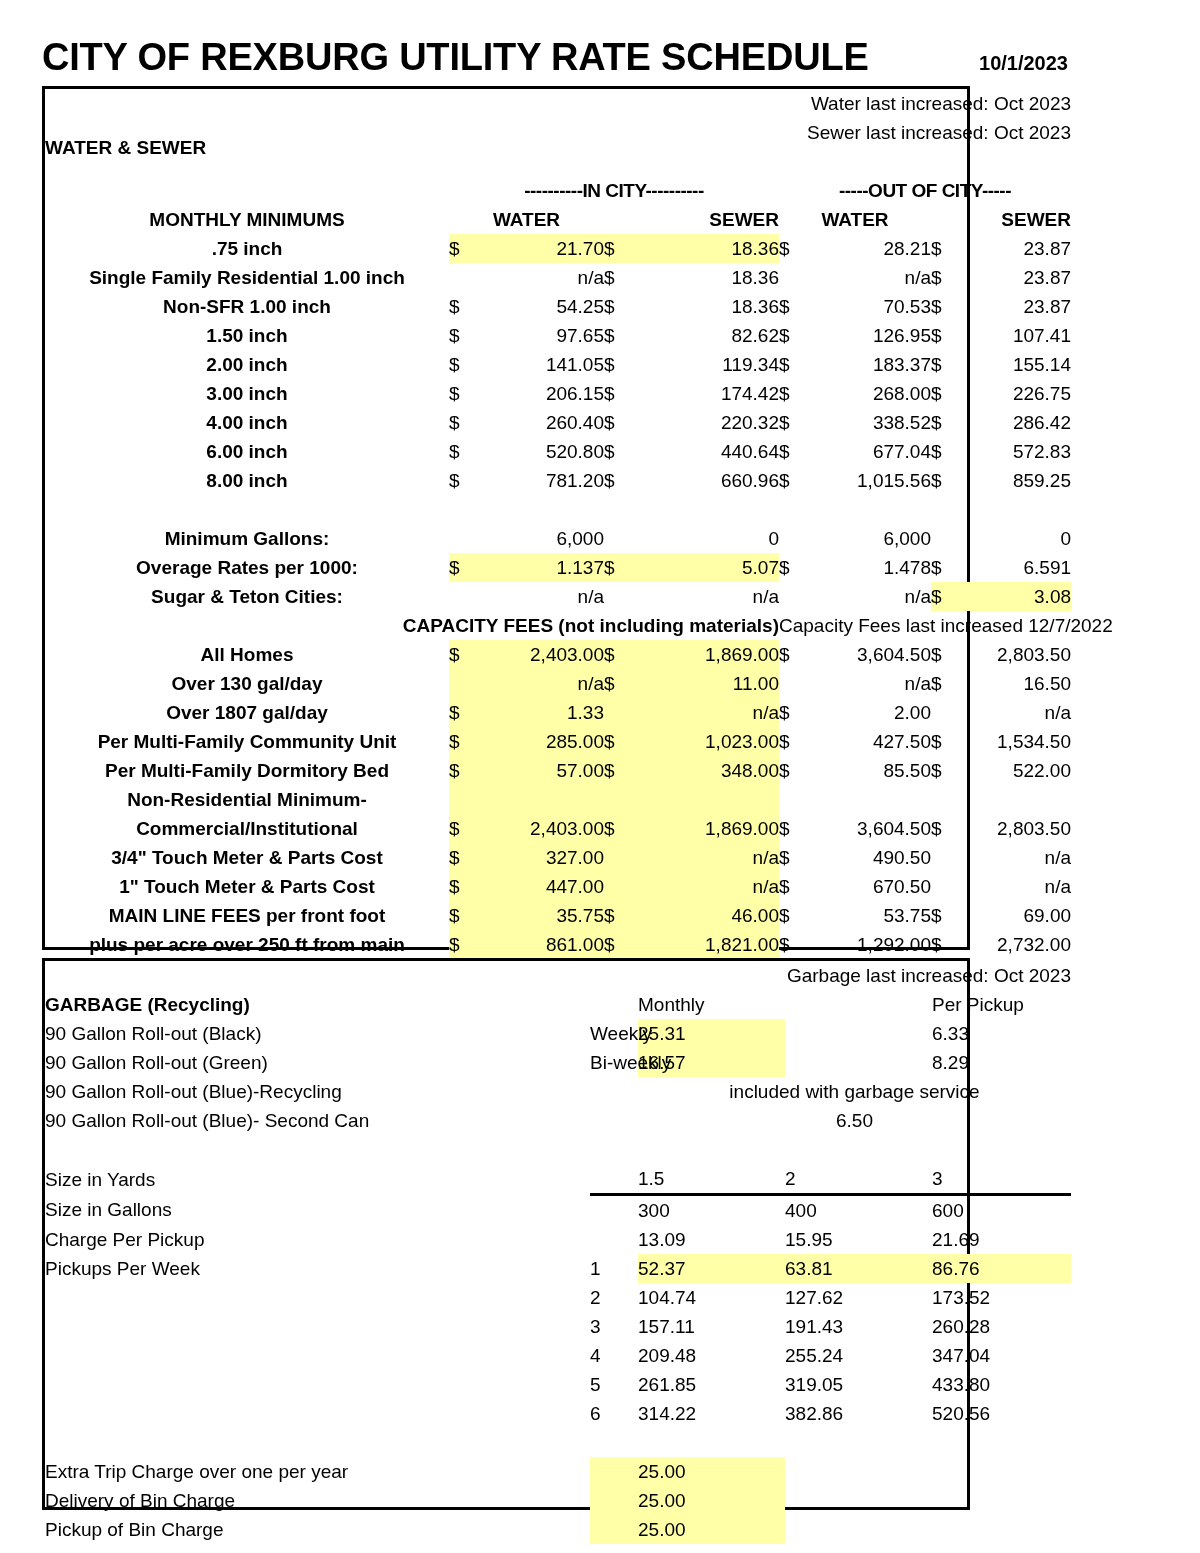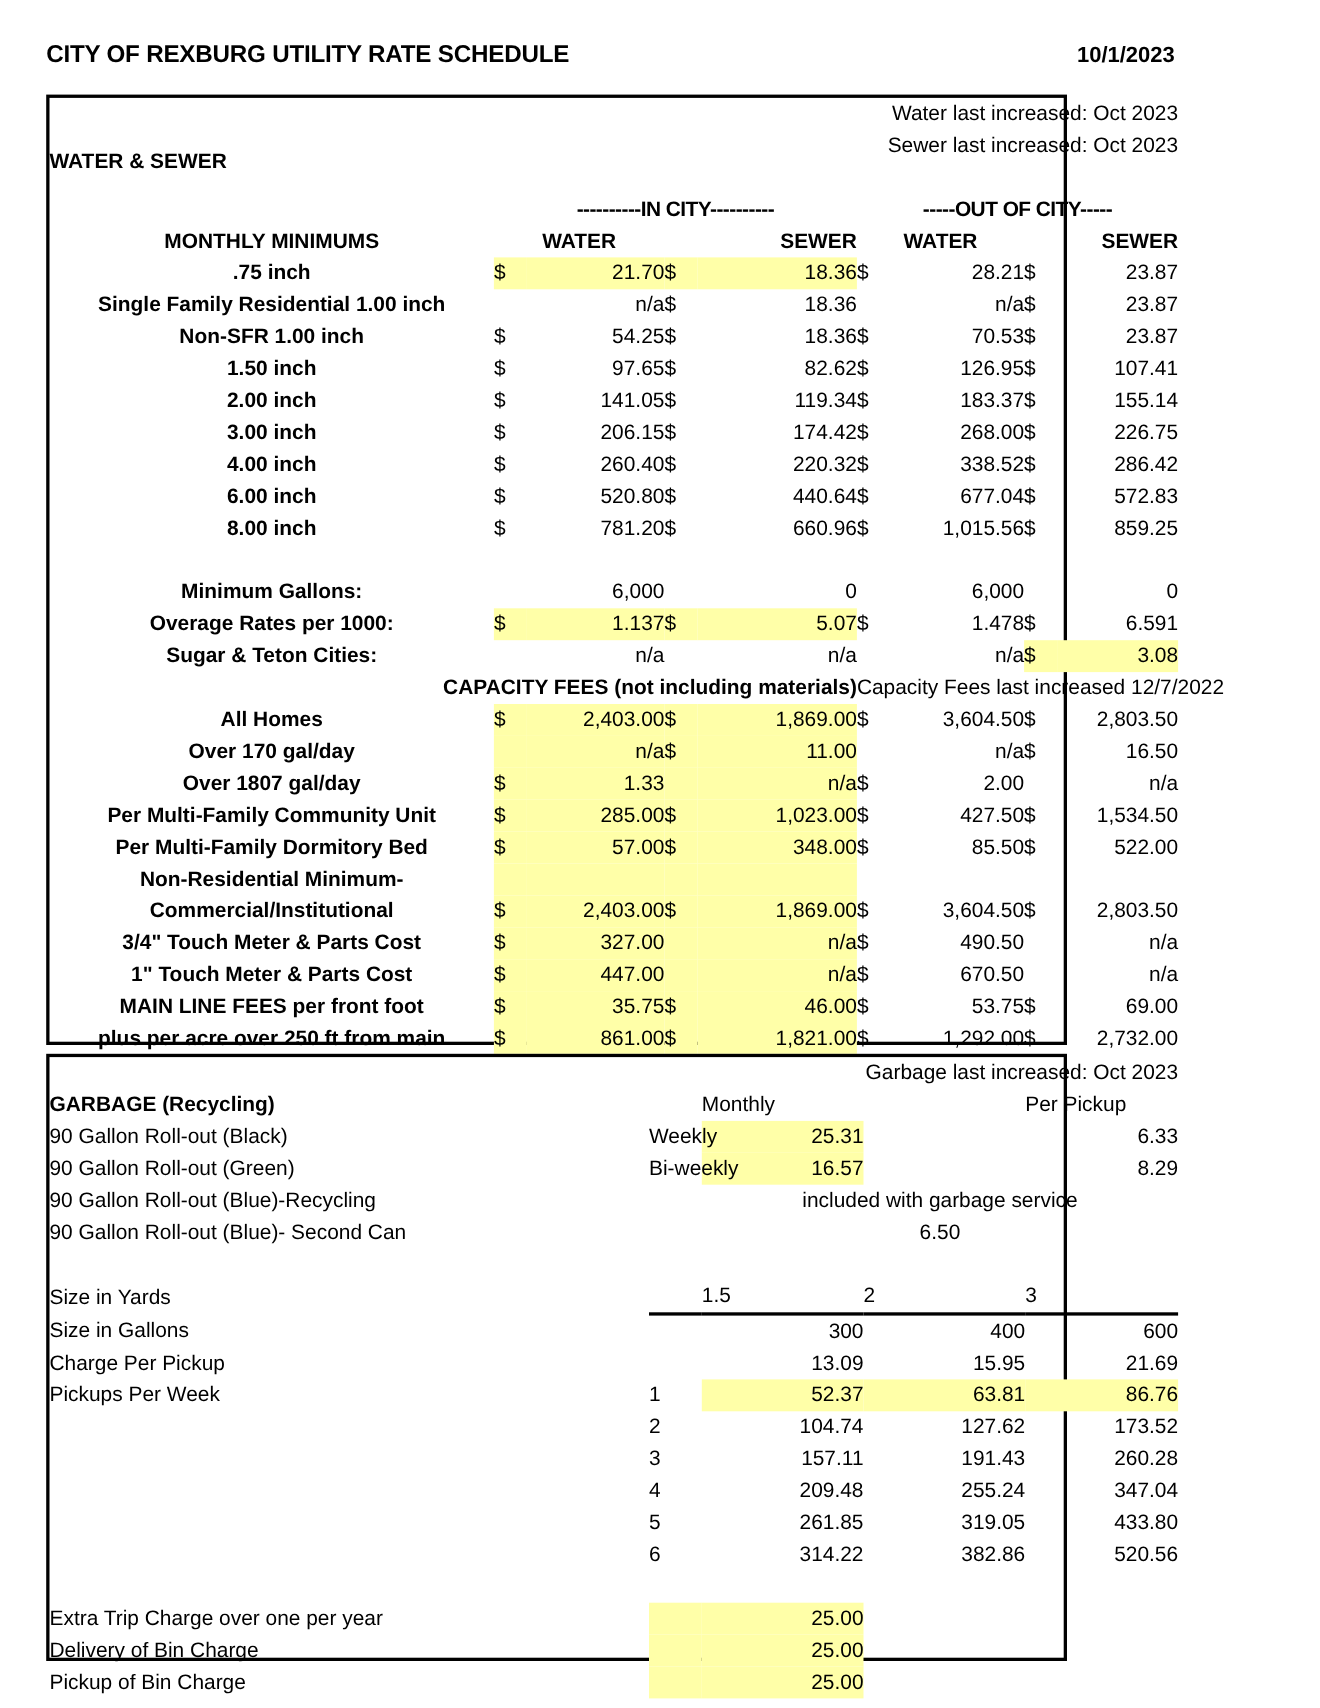--- a/index.html
+++ b/index.html
@@ -20,21 +20,21 @@
   .title-bar {
     position: absolute;
     left: 42px;
     top: 36px;
     width: 1030px;
     display: flex;
     align-items: baseline;
     justify-content: space-between;
   }
   .doc-title {
-    font-size: 22px;
+    font-size: 38px;
     font-weight: bold;
     letter-spacing: -0.2px;
     white-space: nowrap;
   }
   .doc-date {
     font-size: 20px;
     font-weight: bold;
     white-space: nowrap;
     padding-right: 4px;
   }
@@ -93,21 +93,21 @@
 
   
   col.g-label { width: 545px; }
   col.g-mid   { width: 48px; }
   col.g-c1    { width: 147px; }
   col.g-c2    { width: 147px; }
   col.g-c3    { width: 139px; }
 
   .garb-lbl-left { text-align: left; font-weight: normal; padding-left: 4px; font-size: 19px; }
   .garb-lbl-right{ text-align: left; font-weight: normal; padding-right: 7px; font-size: 19px; }
-  .garb-num { text-align: right; padding-right: 7px; font-size: 19px; }
+  .garb-num { padding-right: 7px; font-size: 19px; }
   .garb-plain-right { padding-right: 7px; font-size: 19px; font-weight: normal; margin-left: 20px; }
   .span-note { text-align: center; font-size: 19px; }
 </style>
 </head>
 <body>
 
 <div class="title-bar">
   <div class="doc-title">CITY OF REXBURG UTILITY RATE SCHEDULE</div>
   <div class="doc-date">10/1/2023</div>
 </div>
@@ -307,21 +307,21 @@
           <td class="dol hl">$</td>
           <td class="num hl">2,403.00</td>
           <td class="dol hl">$</td>
           <td class="num hl">1,869.00</td>
           <td class="dol">$</td>
           <td class="num">3,604.50</td>
           <td class="dol">$</td>
           <td class="num">2,803.50</td>
         </tr>
         <tr>
-          <td class="lbl">Over 170 gal/day</td>
+          <td class="lbl">Over 130 gal/day</td>
           <td class="dol hl"></td>
           <td class="num hl">n/a</td>
           <td class="dol hl">$</td>
           <td class="num hl">11.00</td>
           <td class="dol"></td>
           <td class="num">n/a</td>
           <td class="dol">$</td>
           <td class="num">16.50</td>
         </tr>
         <tr>

